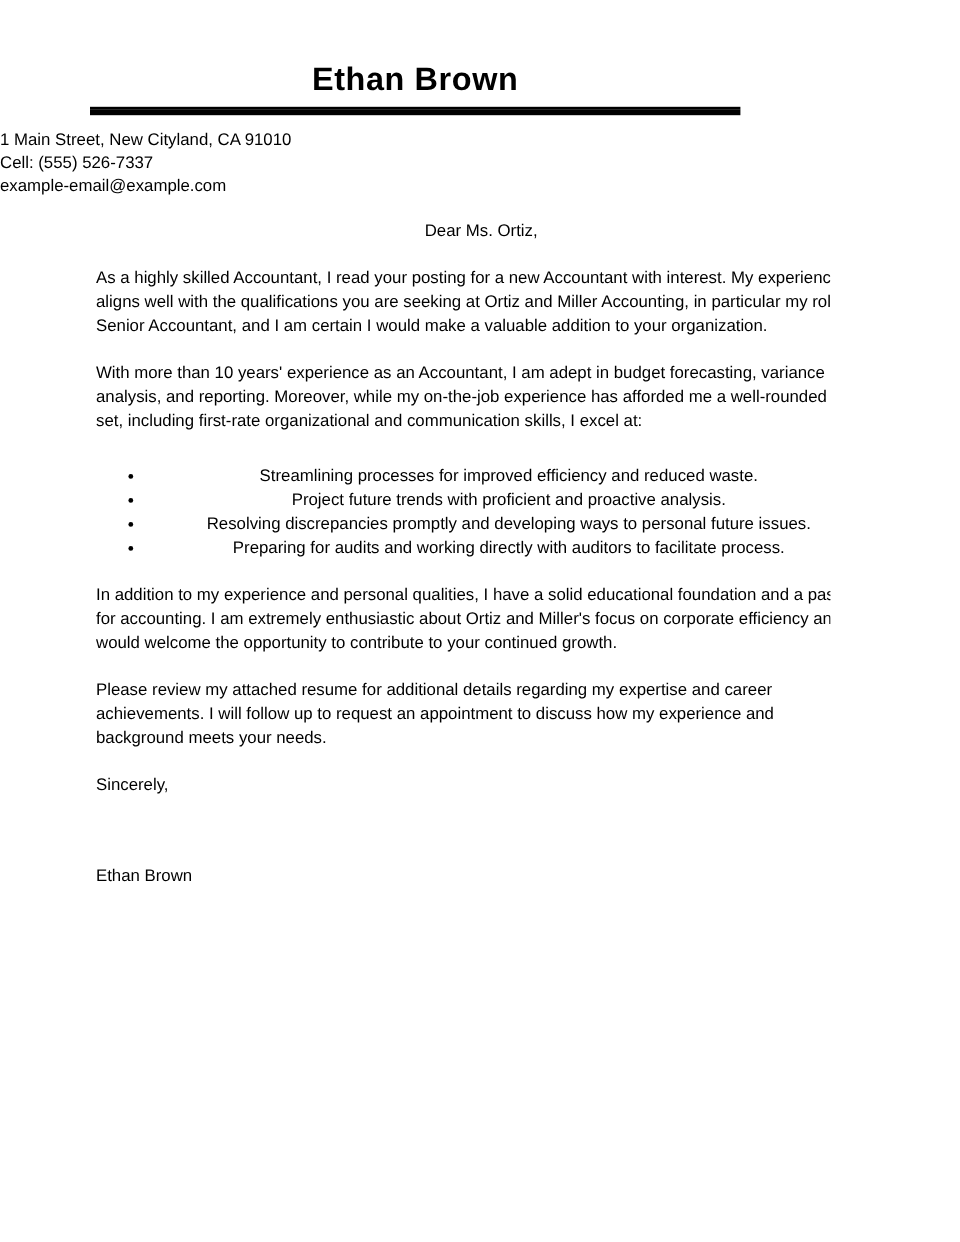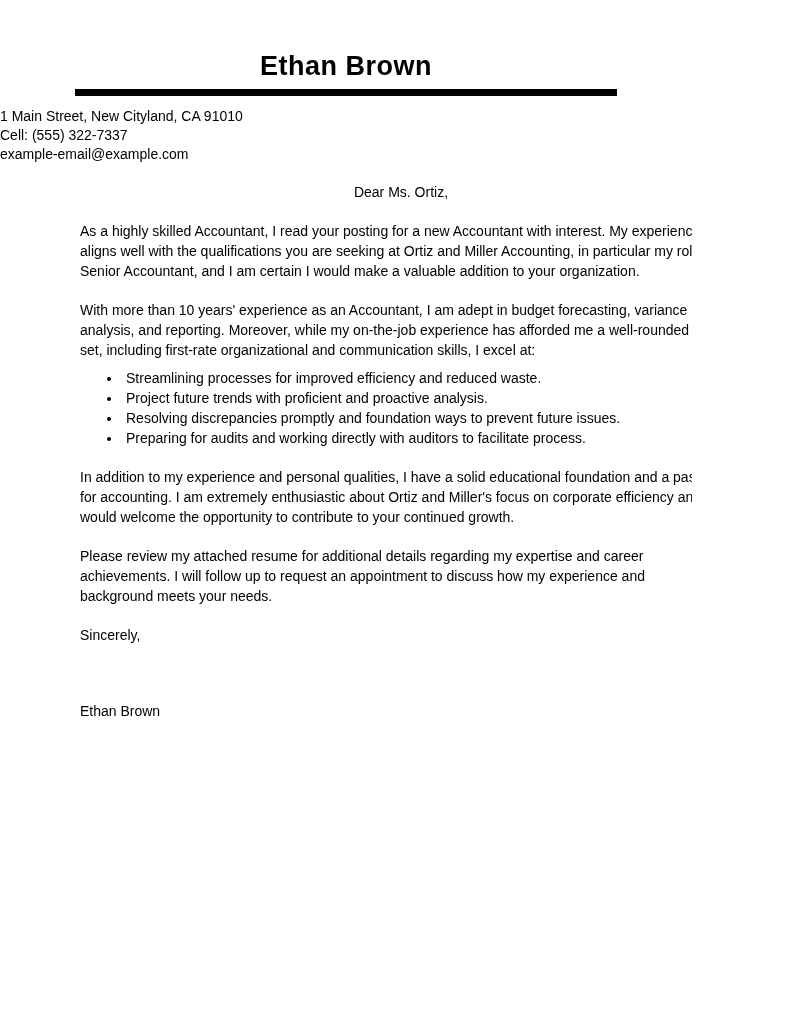--- a/index.html
+++ b/index.html
@@ -38,58 +38,59 @@
   }
   .letter-body {
     margin: 0 80px;
     width: 642px;
     font-size: 14px;
     line-height: 20px;
   }
   .salutation { margin-top: 18px; text-align: center; }
   .para { margin-top: 19px; }
   .skills-list {
-    margin-top: 8px;
+    margin-top: 26px;
     padding-left: 42px;
     list-style-type: disc;
+    text-align: center;
   }
   .skills-list li {
     line-height: 20px;
     padding-left: 4px;
   }
   .closing-thanks { margin-top: 19px; }
   .closing-salutation { margin-top: 19px; }
   .signature-name { margin-top: 56px; }
 </style>
 </head>
 <body>
 
 <div class="page">
 
   <div class="letter-header">
     <div class="applicant-name">Ethan Brown</div>
     <div class="header-divider"></div>
     <div class="contact-block">
       <div>1 Main Street, New Cityland, CA 91010</div>
-      <div>Cell: (555) 322-7337</div>
+      <div>Cell: (555) 526-7337</div>
       <div>example-email@example.com</div>
     </div>
   </div>
 
   <div class="letter-body">
     <div class="salutation">Dear Ms. Ortiz,</div>
 
     <div class="para">As a highly skilled Accountant, I read your posting for a new Accountant with interest. My experience aligns well with the qualifications you are seeking at Ortiz and Miller Accounting, in particular my role as Senior Accountant, and I am certain I would make a valuable addition to your organization.</div>
 
     <div class="para">With more than 10 years' experience as an Accountant, I am adept in budget forecasting, variance analysis, and reporting. Moreover, while my on-the-job experience has afforded me a well-rounded skill set, including first-rate organizational and communication skills, I excel at:</div>
 
     <ul class="skills-list">
       <li>Streamlining processes for improved efficiency and reduced waste.</li>
       <li>Project future trends with proficient and proactive analysis.</li>
-      <li>Resolving discrepancies promptly and foundation ways to prevent future issues.</li>
+      <li>Resolving discrepancies promptly and developing ways to personal future issues.</li>
       <li>Preparing for audits and working directly with auditors to facilitate process.</li>
     </ul>
 
     <div class="para">In addition to my experience and personal qualities, I have a solid educational foundation and a passion for accounting. I am extremely enthusiastic about Ortiz and Miller's focus on corporate efficiency and would welcome the opportunity to contribute to your continued growth.</div>
 
     <div class="para">Please review my attached resume for additional details regarding my expertise and career achievements. I will follow up to request an appointment to discuss how my experience and background meets your needs.</div>
 
 
     <div class="closing-salutation">Sincerely,</div>
 

